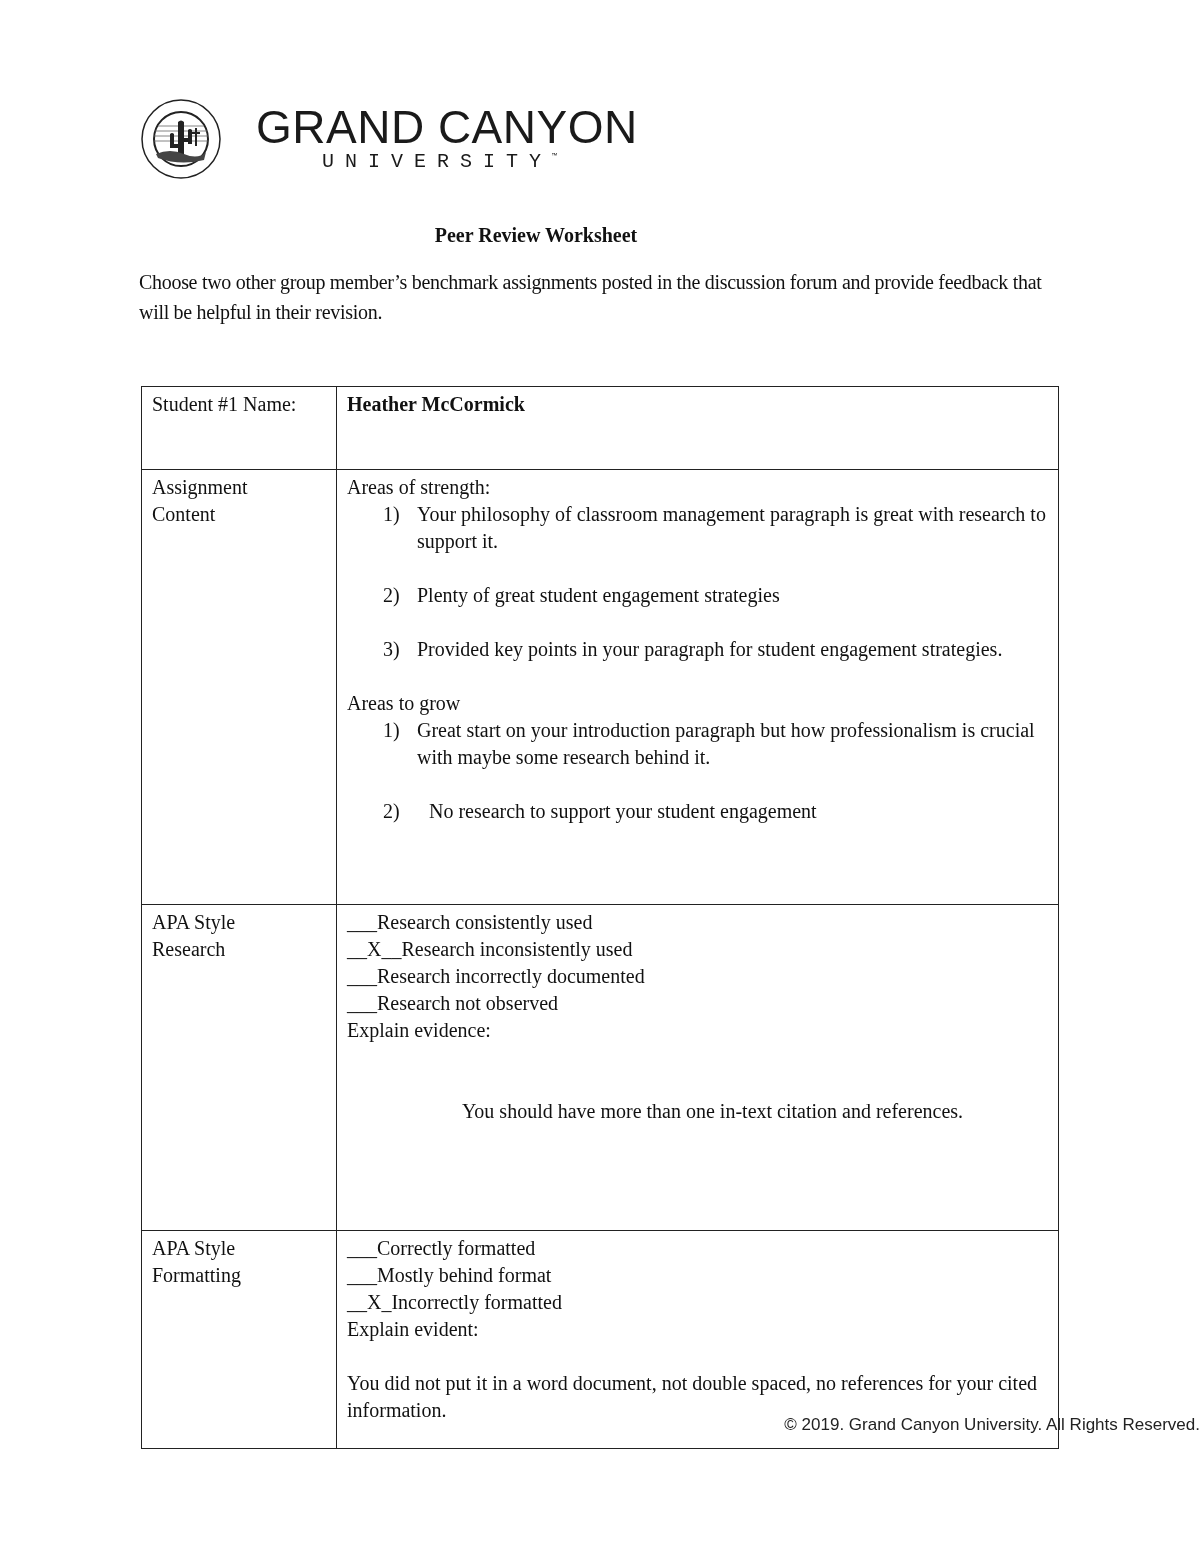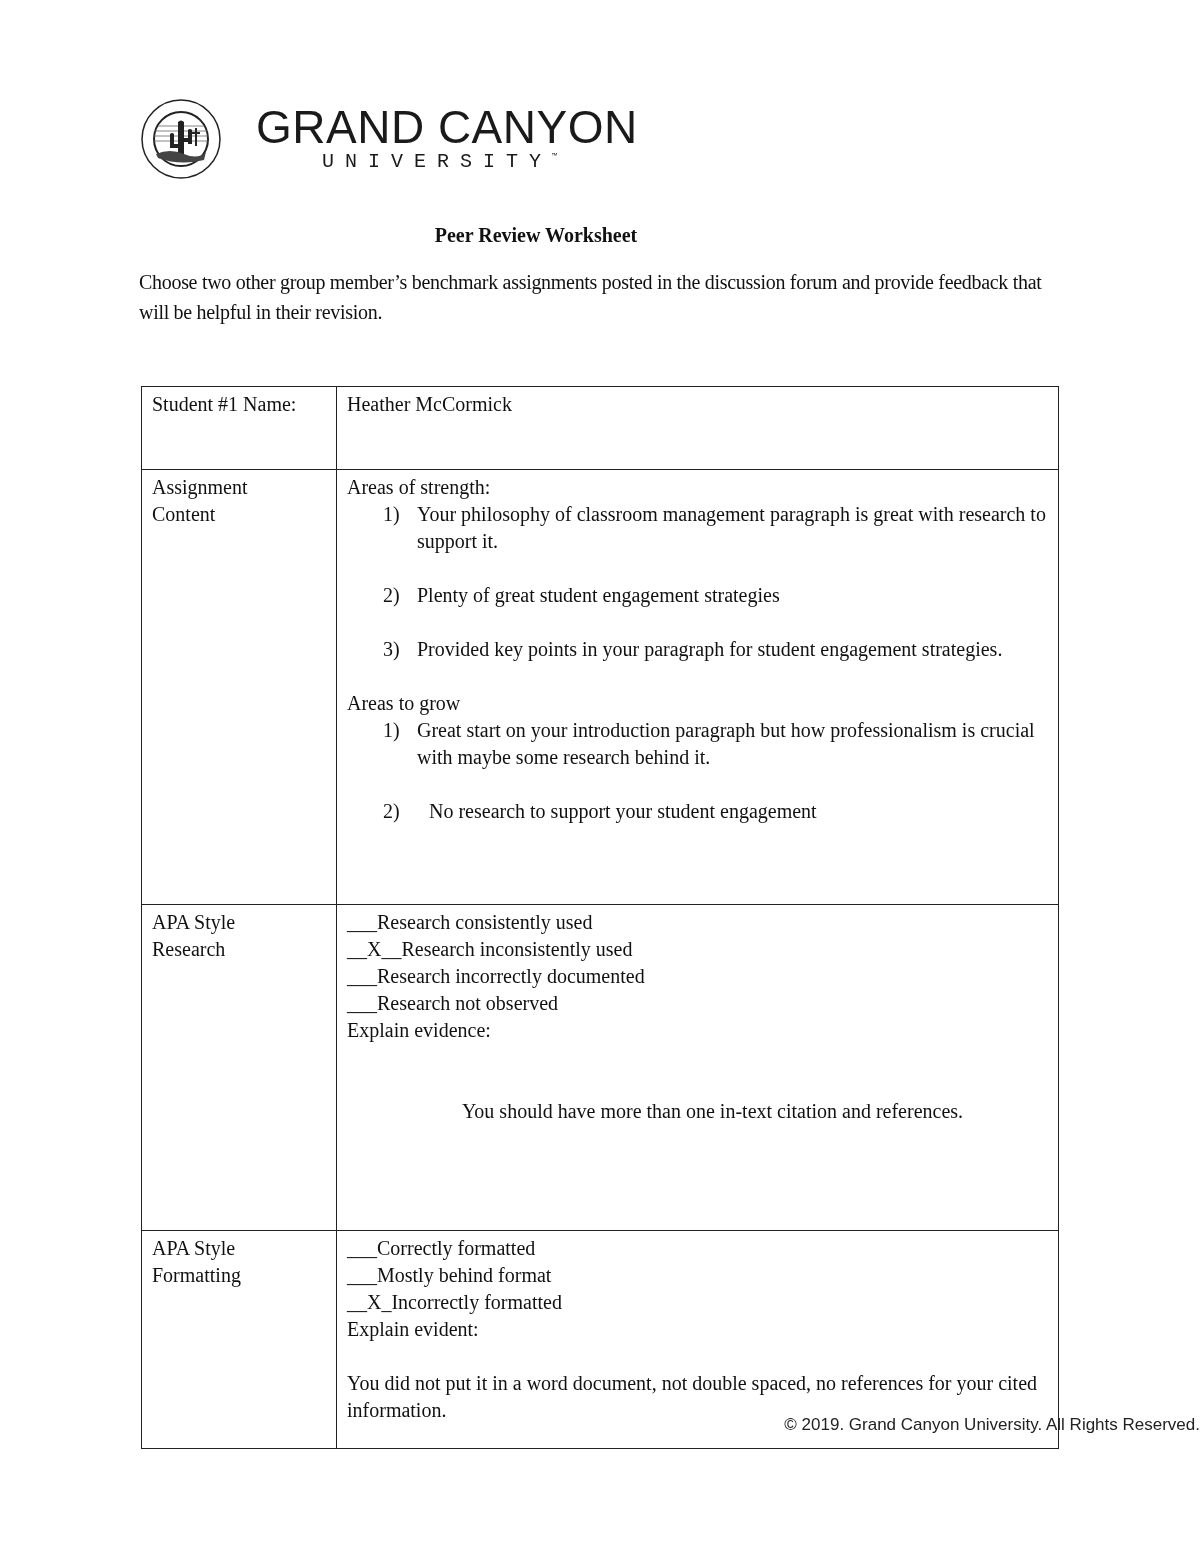--- a/index.html
+++ b/index.html
@@ -11,21 +11,21 @@
   .wordmark-2 sup { font-size: 8px; letter-spacing: 0; }
   .title { position: absolute; left: 0; width: 1072px; top: 224px; text-align: center; font-weight: bold; font-size: 20px; }
   .intro { position: absolute; left: 139px; top: 267px; width: 920px; font-size: 20px; line-height: 30px; letter-spacing: -0.3px; }
   table.review { position: absolute; left: 141px; top: 340px; width: 918px; border-collapse: collapse; font-size: 20px; margin-top: 46px; }
   table.review td { border: 1.5px solid #222; vertical-align: top; padding: 4px 10px 0 10px; line-height: 27px; }
   td.label { width: 174px; }
   .row-name td { height: 78px; }
   .row-content td { height: 430px; }
   .row-research td { height: 321px; }
   .row-format td { height: 213px; }
-  .name-bold { font-weight: normal; }
+  .name-bold { font-weight: bold; }
   ol.items { list-style: none; margin: 0; padding: 0 0 0 36px; }
   ol.items li { position: relative; padding-left: 34px; margin-bottom: 27px; }
   ol.items li .num { position: absolute; left: 0; top: 0; }
   .gap { height: 27px; }
   .evidence-text { padding-left: 30px; text-align: center; }
   .footer { position: absolute; left: 0; width: 1200px; top: 1415px; text-align: right; font-family: "Liberation Sans", sans-serif; font-size: 17px; color: #222; }
 </style>
 </head>
 <body>
 

